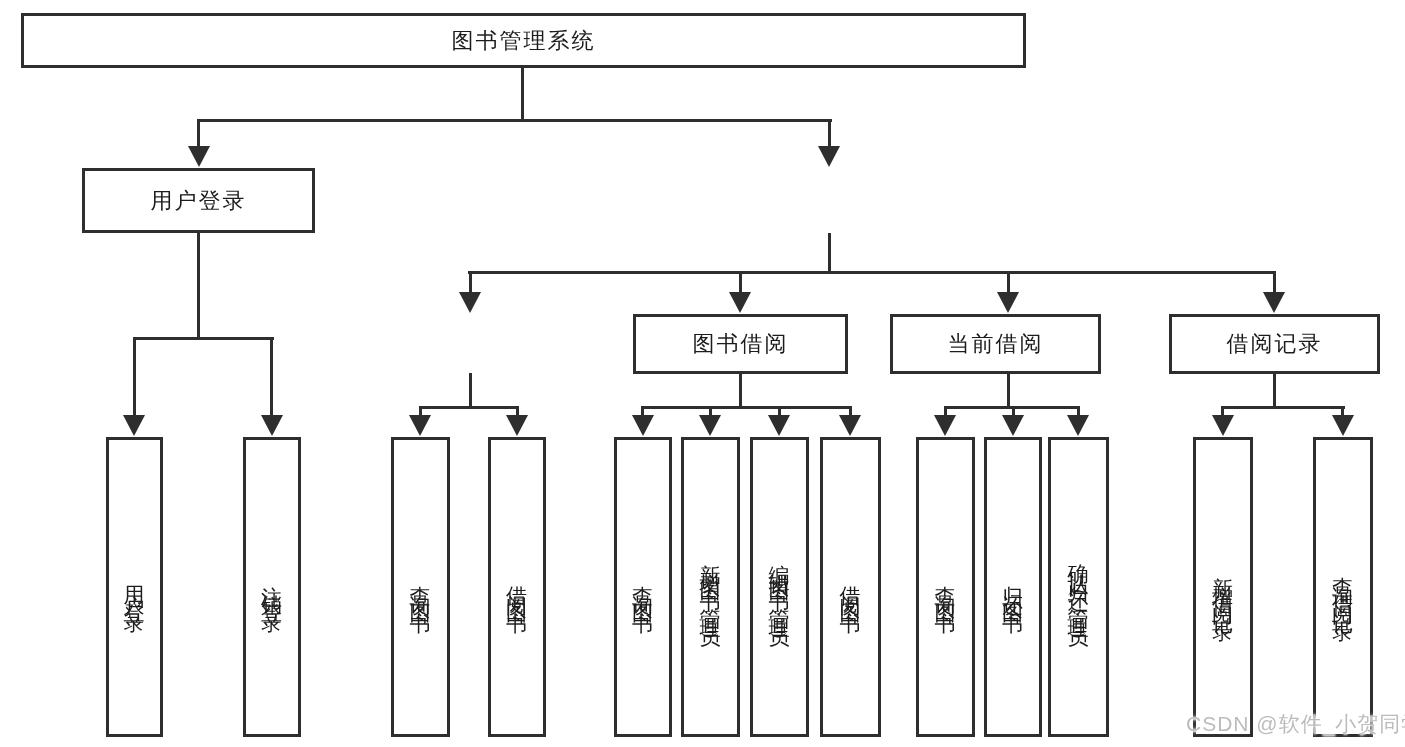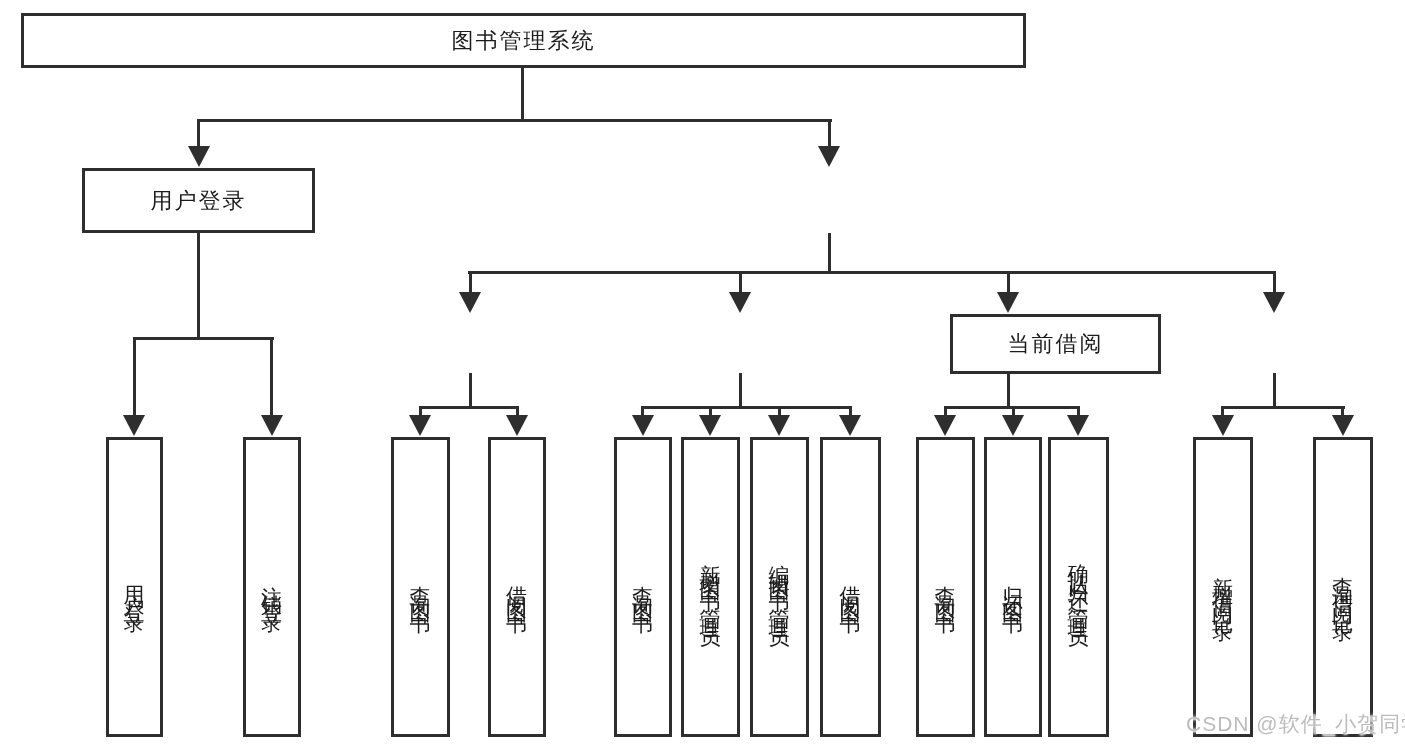--- a/index.html
+++ b/index.html
@@ -58,22 +58,28 @@
   <div class="line" style="left:468px;top:271px;width:808px;height:3px"></div>
   <div class="line" style="left:469px;top:274px;width:3px;height:20px"></div>
   <div class="line" style="left:739px;top:274px;width:3px;height:20px"></div>
   <div class="line" style="left:1007px;top:274px;width:3px;height:20px"></div>
   <div class="line" style="left:1273px;top:274px;width:3px;height:20px"></div>
   <div class="arrow" style="left:459px;top:292px"></div>
   <div class="arrow" style="left:729px;top:292px"></div>
   <div class="arrow" style="left:997px;top:292px"></div>
   <div class="arrow" style="left:1263px;top:292px"></div>
 
-  <div class="box" style="left:950px;top:314px;width:211px;height:60px">
+  <div class="box" style="left:633px;top:314px;width:215px;height:60px">
+    <span>图书借阅</span>
+  </div>
+  <div class="box" style="left:890px;top:314px;width:211px;height:60px">
     <span>当前借阅</span>
+  </div>
+  <div class="box" style="left:1169px;top:314px;width:211px;height:60px">
+    <span>借阅记录</span>
   </div>
 
   <div class="line" style="left:469px;top:373px;width:3px;height:36px"></div>
   <div class="line" style="left:739px;top:373px;width:3px;height:36px"></div>
   <div class="line" style="left:1007px;top:373px;width:3px;height:36px"></div>
   <div class="line" style="left:1273px;top:373px;width:3px;height:36px"></div>
   <div class="line" style="left:419px;top:406px;width:100px;height:3px"></div>
   <div class="line" style="left:641px;top:406px;width:211px;height:3px"></div>
   <div class="line" style="left:944px;top:406px;width:136px;height:3px"></div>
   <div class="line" style="left:1221px;top:406px;width:124px;height:3px"></div>

